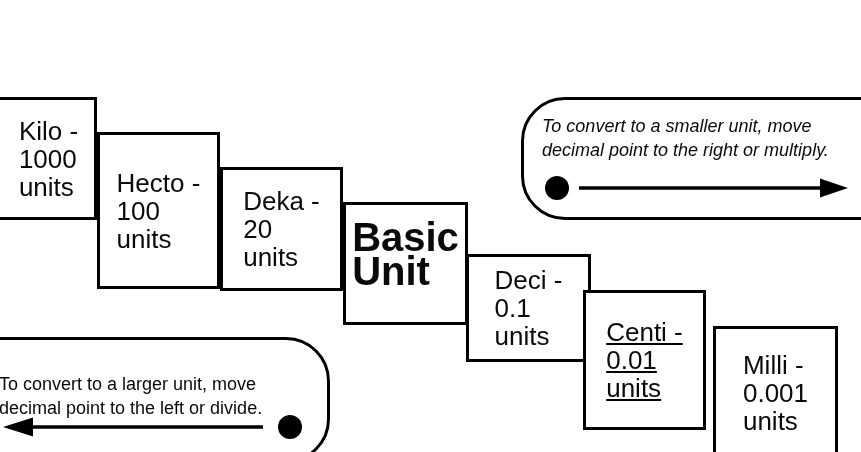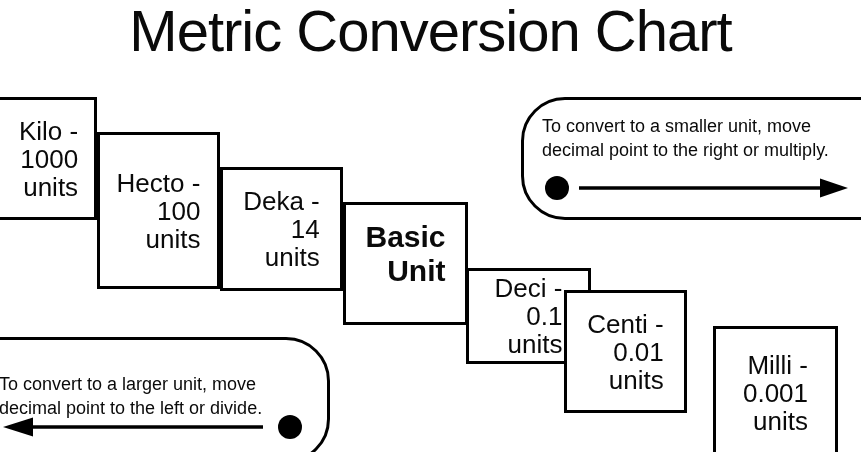--- a/index.html
+++ b/index.html
@@ -33,70 +33,69 @@
     position: absolute;
     box-sizing: border-box;
     background: #ffffff;
     border: 3px solid #000000;
     display: flex;
     align-items: center;
     justify-content: center;
   }
   .step-label {
     display: block;
-    text-align: right;
+    text-align: left;
     font-size: 26px;
     line-height: 28px;
     white-space: pre-line;
     color: #0a0a0a;
   }
   #box-kilo   { left: -26px; top:  97px; width: 123px; height: 123px; padding-left: 26px; }
   #box-hecto  { left:  97px; top: 132px; width: 123px; height: 157px; }
   #box-deka   { left: 220px; top: 167px; width: 123px; height: 124px; }
   #box-basic  { left: 343px; top: 202px; width: 125px; height: 123px; }
-  #box-deci   { left: 466px; top: 268px; width: 125px; height: 96px; }
-  #box-centi  { left: 564px; top: 290px; width: 123px; height: 123px; }
+  #box-deci   { left: 466px; top: 254px; width: 125px; height: 108px; }
+  #box-centi  { left: 583px; top: 290px; width: 123px; height: 140px; text-decoration: underline; }
   #box-milli  { left: 713px; top: 326px; width: 125px; height: 133px; }
   #box-basic .step-label {
     font-weight: bold;
-    font-size: 30px;
+    font-size: 40px;
     line-height: 34px;
     transform: translateY(-10px);
   }
   
   .callout {
     position: absolute;
     box-sizing: border-box;
     background: #ffffff;
     border: 3px solid #000000;
     border-radius: 44px;
   }
   #callout-smaller { left: 521px; top:  97px; width: 382px; height: 123px; }
   #callout-larger  { left: -50px; top: 337px; width: 380px; height: 126px; }
   .callout-text {
     position: absolute;
     font-size: 18px;
     line-height: 24px;
     white-space: pre-line;
     color: #0a0a0a;
   }
-  #callout-smaller .callout-text { left: 18px; top: 14px; }
+  #callout-smaller .callout-text { left: 18px; top: 14px; font-style: italic; }
   #callout-larger  .callout-text { left: 46px; top: 32px; }
   .arrow-svg { position: absolute; display: block; }
   #callout-smaller .arrow-svg { left: 12px; top: 69px; }
   #callout-larger  .arrow-svg { left: 48px; top: 68px; }
   .ink-stroke { stroke: #000000; }
   .ink-fill   { fill: #000000; }
 </style>
 </head>
 <body>
 
 <div class="canvas">
 
-  <div class="title">Metric Conversion Chart</div>
 
   <div class="callout" id="callout-smaller">
     <div class="callout-text">To convert to a smaller unit, move
 decimal  point to the right or multiply.</div>
     <svg class="arrow-svg" width="330" height="38" viewBox="0 0 330 38">
       <circle class="ink-fill" cx="21" cy="19" r="12"></circle>
       <line class="ink-stroke" x1="43" y1="19" x2="288" y2="19" stroke-width="3.5"></line>
       <polygon class="ink-fill" points="312,19 284,9.5 284,28.5"></polygon>
     </svg>
   </div>
@@ -116,21 +115,21 @@
 1000
 units</span>
   </div>
   <div class="step-box" id="box-hecto">
     <span class="step-label">Hecto -
 100
 units</span>
   </div>
   <div class="step-box" id="box-deka">
     <span class="step-label">Deka -
-14
+20
 units</span>
   </div>
   <div class="step-box" id="box-basic">
     <span class="step-label">Basic
 Unit</span>
   </div>
   <div class="step-box" id="box-deci">
     <span class="step-label">Deci -
 0.1
 units</span>

